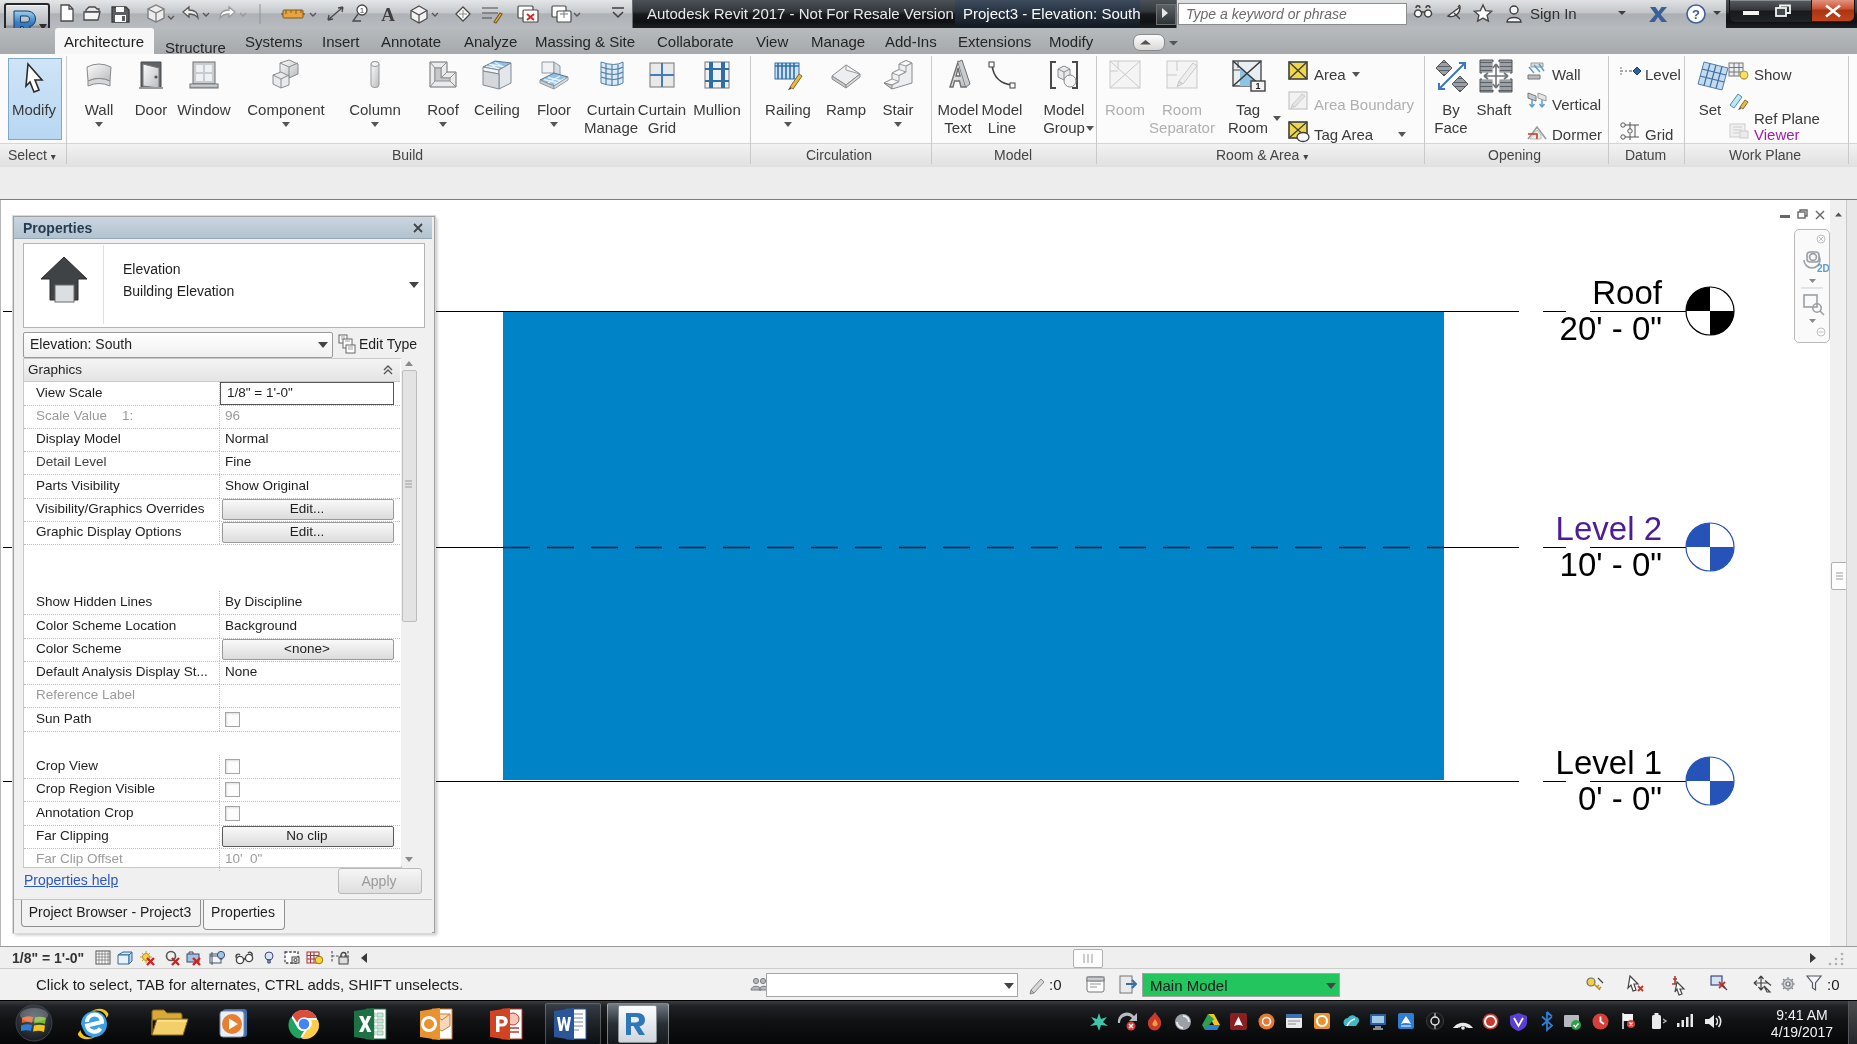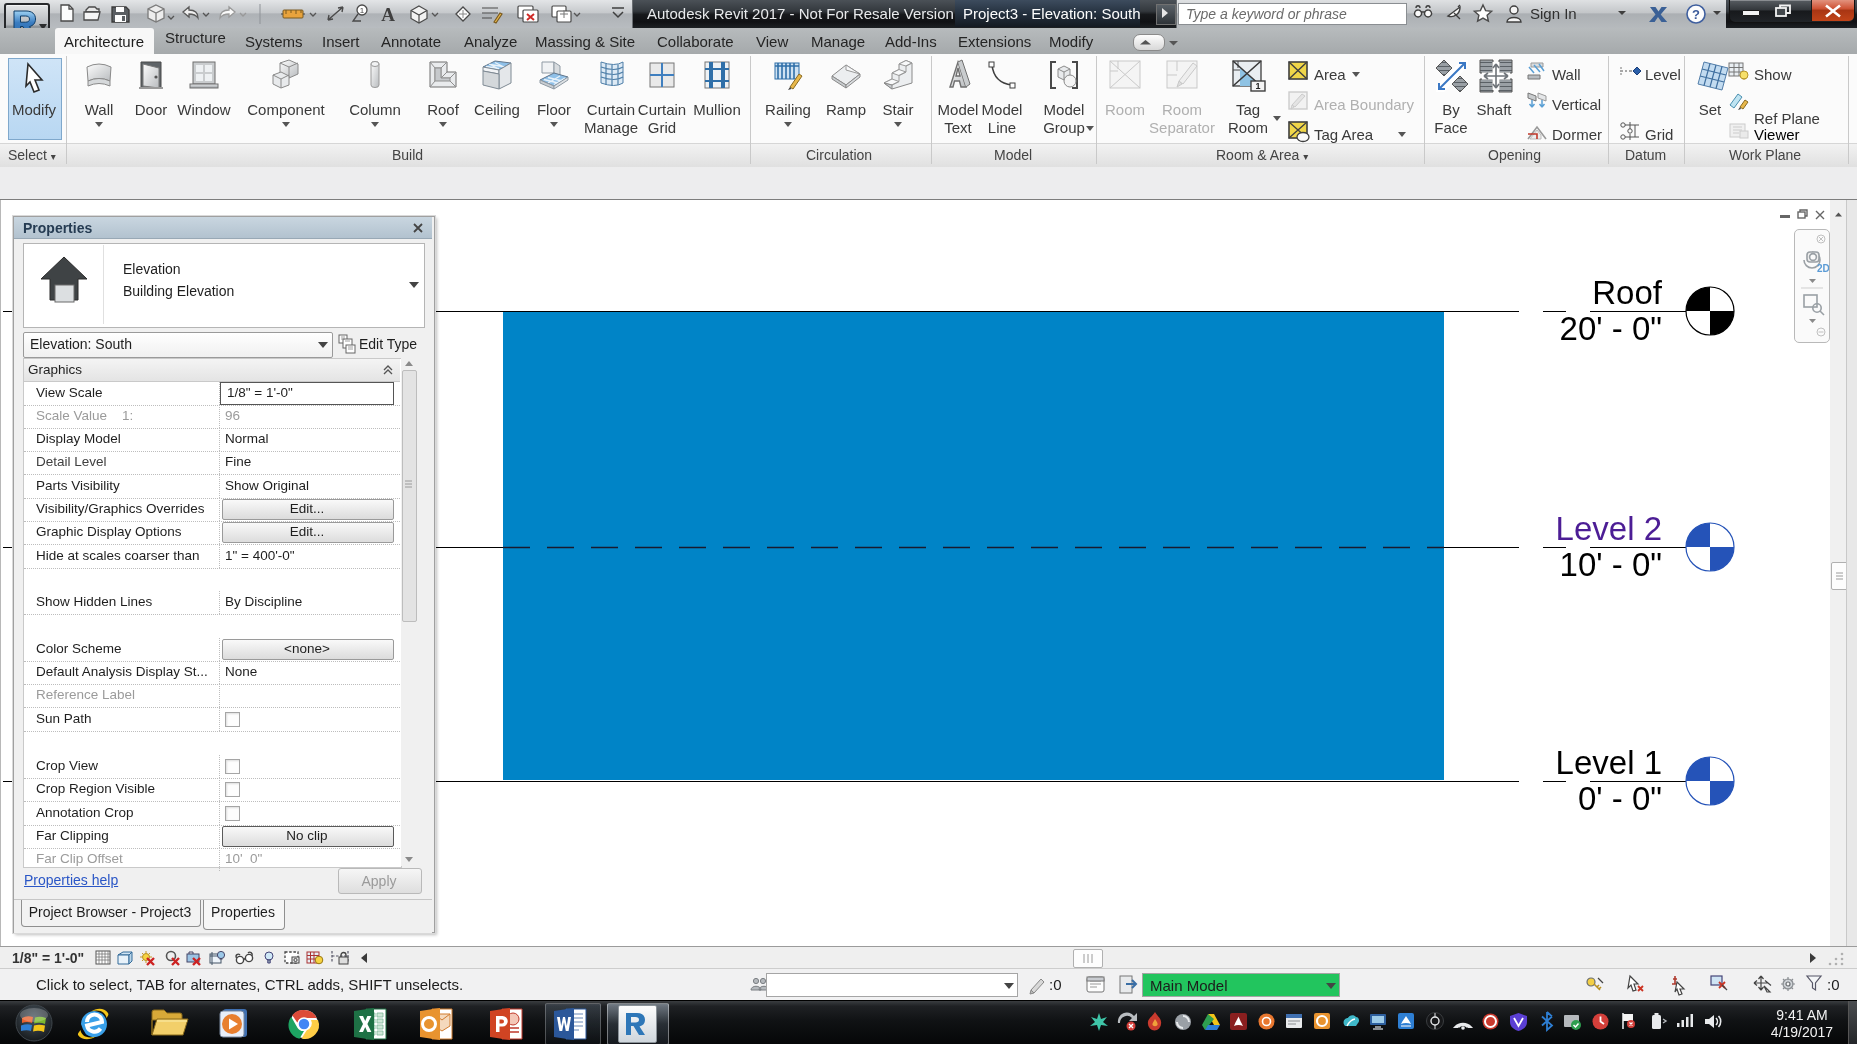--- a/index.html
+++ b/index.html
@@ -254,21 +254,21 @@
         <path d="M8 32 V6 h12 c6 0 9.5 3 9.5 8 c0 4 -2.2 6.6 -6 7.6 L30 32 h-7 l-6 -10.5 h-2.5 V32 z M14.5 11 v6.2 h5 c2.6 0 4 -1 4 -3.1 s-1.4 -3.1 -4 -3.1 z" fill="url(#rg)" stroke="#0c3b66" stroke-width="1"></path>
       </svg>
       <div class="abs" style="right:1px;top:19px;width:0;height:0;border-top:6px solid #2a2c2e;border-left:4px solid transparent;border-right:4px solid transparent;"></div>
     </div>
   </div>
 
   <div id="tabrow" class="abs" style="left:0;top:28px;width:1857px;height:26px;
       background:linear-gradient(180deg,#b7bbbd,#a5a9ab);font-size:15px;color:#252525;">
     <div class="abs" style="left:55px;top:0;width:99px;height:26px;background:#f7f7f7;border-radius:3px 3px 0 0;"></div>
     <div class="abs nosel" style="left:64px;top:5px;color:#1d1d1d;">Architecture</div>
-    <div class="abs nosel" style="left:165px;top:1px;">Structure</div>
+    <div class="abs nosel" style="left:165px;top:11px;">Structure</div>
     <div class="abs nosel" style="left:245px;top:5px;">Systems</div>
     <div class="abs nosel" style="left:322px;top:5px;">Insert</div>
     <div class="abs nosel" style="left:381px;top:5px;">Annotate</div>
     <div class="abs nosel" style="left:464px;top:5px;">Analyze</div>
     <div class="abs nosel" style="left:535px;top:5px;">Massing &amp; Site</div>
     <div class="abs nosel" style="left:657px;top:5px;">Collaborate</div>
     <div class="abs nosel" style="left:756px;top:5px;">View</div>
     <div class="abs nosel" style="left:811px;top:5px;">Manage</div>
     <div class="abs nosel" style="left:885px;top:5px;">Add-Ins</div>
     <div class="abs nosel" style="left:958px;top:5px;">Extensions</div>
@@ -590,21 +590,21 @@
       <path d="M12 16 L17 9 l3 2 -5 7 z" fill="#e8b84b" stroke="#8a6a20"></path>
       <path d="M12 16 l-2 3 l3 -1 z" fill="#3f3f3f"></path>
     </svg>
     <div class="abs nosel" style="left:1754px;top:56px;">Ref  Plane</div>
 
     <svg class="abs" style="left:1728px;top:67px" width="22" height="20" viewBox="0 0 22 20">
       <rect x="2" y="3" width="15" height="13" fill="#f0f0f0" stroke="#ccc"></rect>
       <path d="M5 6 h9 M5 9 h9 M5 12 h6" stroke="#ccc"></path>
       <rect x="12" y="10" width="8" height="7" fill="#eaeaea" stroke="#ccc"></rect>
     </svg>
-    <div class="abs nosel" style="left:1754px;top:72px;color:#000000;">Viewer</div>
+    <div class="abs nosel" style="left:1754px;top:72px;color:#a21caf;">Viewer</div>
   </div>
 
   <div id="optbar" class="abs" style="left:0;top:167px;width:1857px;height:32px;background:#ededee;border-bottom:1px solid #7d7d7d;"></div>
 
   <div id="palette" class="abs" style="left:13px;top:216px;width:420px;height:715px;
        background:#f0f0f0;border:1px solid #a0a0a0;outline:1px solid #d9d9d9;box-shadow:2px 2px 3px rgba(0,0,0,.25);font-size:14px;color:#1e1e1e;">
 
     <div class="abs" style="left:0;top:0;width:418px;height:21px;background:linear-gradient(180deg,#c9d6e0,#b2c2cf);border-bottom:1px solid #98a8b5;">
       <div class="abs nosel" style="left:9px;top:3px;font-weight:bold;color:#253b52;">Properties</div>
       <svg class="abs" style="left:398px;top:5px" width="12" height="12">
@@ -694,29 +694,29 @@
             <div class="abs nosel" style="left:0;top:1px;width:168px;text-align:center;">Edit...</div>
           </div>
         </div>
       <div class="abs" style="left:0;top:162.3px;width:376px;height:23px;border-bottom:1px dotted #bdbdbd;">
           <div class="abs nosel" style="left:12px;top:3px;color:#1e1e1e;">Graphic Display Options</div>
           <div class="abs" style="left:195px;top:0;width:1px;height:23px;border-left:1px dotted #bdbdbd;"></div>
           <div class="abs" style="left:198px;top:1px;width:170px;height:19px;background:linear-gradient(180deg,#f9f9f9,#dcdcdc);border:1px solid #9a9a9a;border-radius:2px;">
             <div class="abs nosel" style="left:0;top:1px;width:168px;text-align:center;">Edit...</div>
           </div>
         </div>
-      <div class="abs" style="left:0;top:185.6px;width:376px;height:23px;border-bottom:1px dotted #bdbdbd;">
-          <div class="abs nosel" style="left:12px;top:3px;color:#1e1e1e;">Hide at scales coarser than</div>
-          <div class="abs" style="left:195px;top:0;width:1px;height:23px;border-left:1px dotted #bdbdbd;"></div>
-          <div class="abs nosel" style="left:201px;top:3px;">1" = 400'-0"</div>
-        </div>
       <div class="abs" style="left:0;top:232.2px;width:376px;height:23px;border-bottom:1px dotted #bdbdbd;">
           <div class="abs nosel" style="left:12px;top:3px;color:#1e1e1e;">Show Hidden Lines</div>
           <div class="abs" style="left:195px;top:0;width:1px;height:23px;border-left:1px dotted #bdbdbd;"></div>
           <div class="abs nosel" style="left:201px;top:3px;">By Discipline</div>
+        </div>
+      <div class="abs" style="left:0;top:255.5px;width:376px;height:23px;border-bottom:1px dotted #bdbdbd;">
+          <div class="abs nosel" style="left:12px;top:3px;color:#1e1e1e;">Color Scheme Location</div>
+          <div class="abs" style="left:195px;top:0;width:1px;height:23px;border-left:1px dotted #bdbdbd;"></div>
+          <div class="abs nosel" style="left:201px;top:3px;">Background</div>
         </div>
       <div class="abs" style="left:0;top:278.8px;width:376px;height:23px;border-bottom:1px dotted #bdbdbd;">
           <div class="abs nosel" style="left:12px;top:3px;color:#1e1e1e;">Color Scheme</div>
           <div class="abs" style="left:195px;top:0;width:1px;height:23px;border-left:1px dotted #bdbdbd;"></div>
           <div class="abs" style="left:198px;top:1px;width:170px;height:19px;background:linear-gradient(180deg,#f9f9f9,#dcdcdc);border:1px solid #9a9a9a;border-radius:2px;">
             <div class="abs nosel" style="left:0;top:1px;width:168px;text-align:center;">&lt;none&gt;</div>
           </div>
         </div>
       <div class="abs" style="left:0;top:302.1px;width:376px;height:23px;border-bottom:1px dotted #bdbdbd;">
           <div class="abs nosel" style="left:12px;top:3px;color:#1e1e1e;">Default Analysis Display St...</div>

